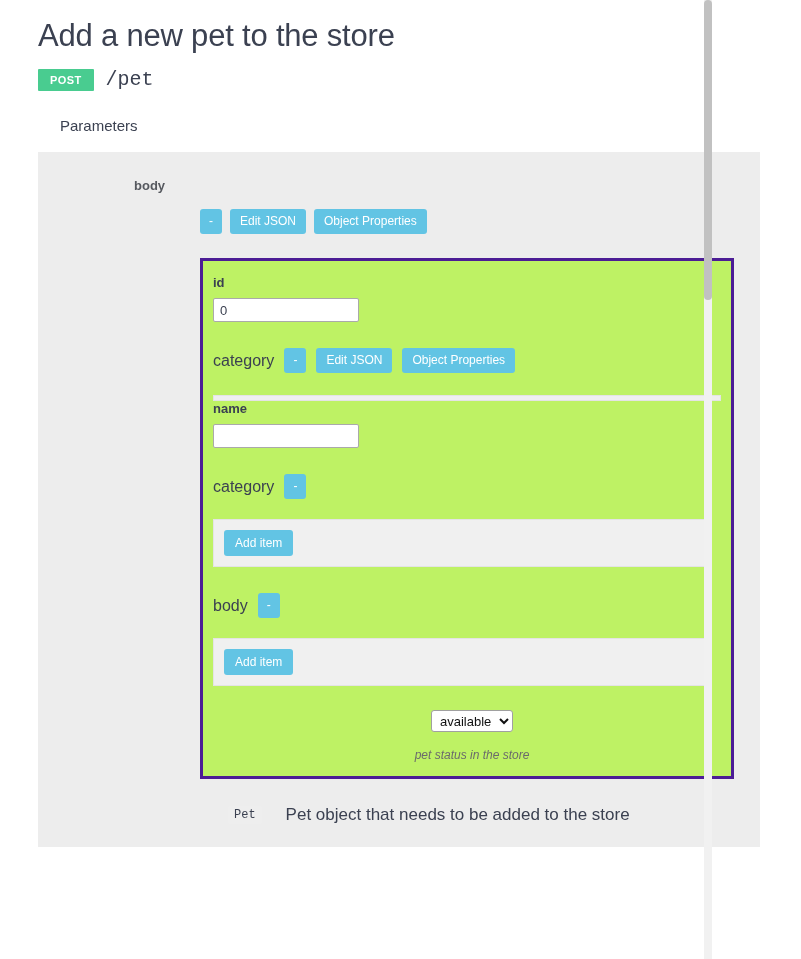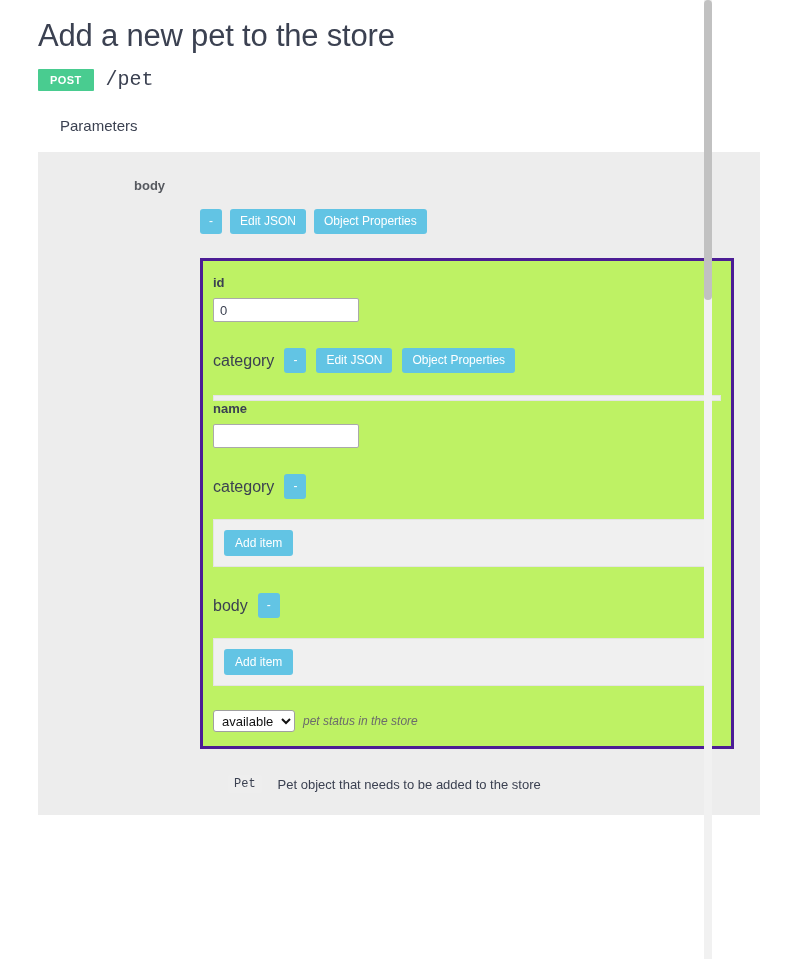--- a/index.html
+++ b/index.html
@@ -179,23 +179,24 @@
     cursor: pointer;
     font-family: "Liberation Sans", sans-serif;
   }
 
   .status-block {
     margin-top: 24px;
   }
   .select-row {
     display: flex;
     align-items: center;
-    gap: 8px;
+    gap: 16px;
     padding-left: 10px;
     margin-top: 0;
+    flex-direction: column;
   }
   select.native-select {
     font-family: "Liberation Sans", sans-serif;
     font-size: 13px;
     height: 22px;
     border: 1px solid #a0a0a0;
     border-radius: 3px;
     background: #ffffff;
     padding: 1px 4px;
     color: #111;
@@ -223,33 +224,33 @@
     border: 1px solid #a0a0a0;
     border-radius: 3px;
     background: #ffffff;
     font-family: "Liberation Sans", sans-serif;
     color: #111;
   }
 
   .desc-row {
     display: flex;
     align-items: center;
-    gap: 16px;
+    gap: 24px;
     margin: 26px 0 0 190px;
   }
   .code-chip {
     background: #eeeeee;
     color: #3b4151;
     font-family: "Liberation Mono", monospace;
     font-size: 12px;
     padding: 2px 6px;
     border-radius: 2px;
   }
   .desc-text {
-    font-size: 13px;
+    font-size: 17px;
     color: #3b4151;
     text-align: right;
   }
 </style>
 </head>
 <body>
 
 <div class="page">
 
   <h1 class="page-title">Add a new pet to the store</h1>

